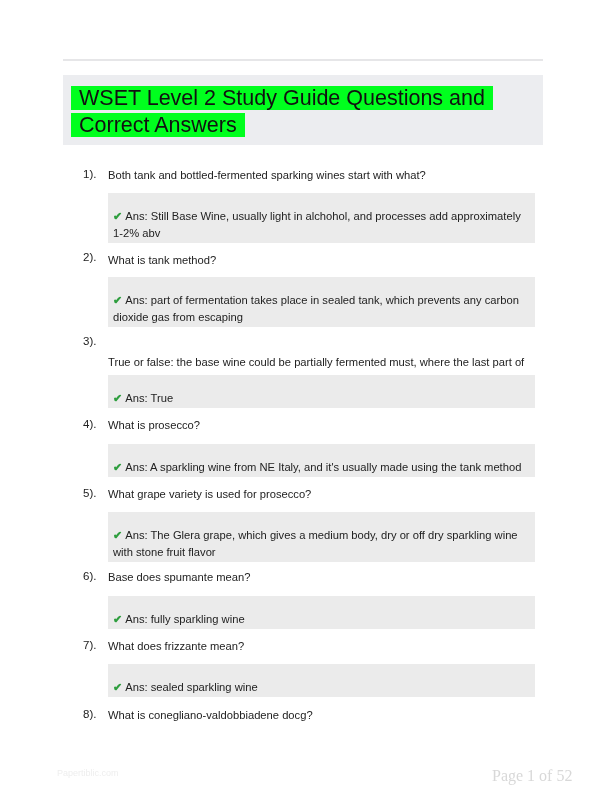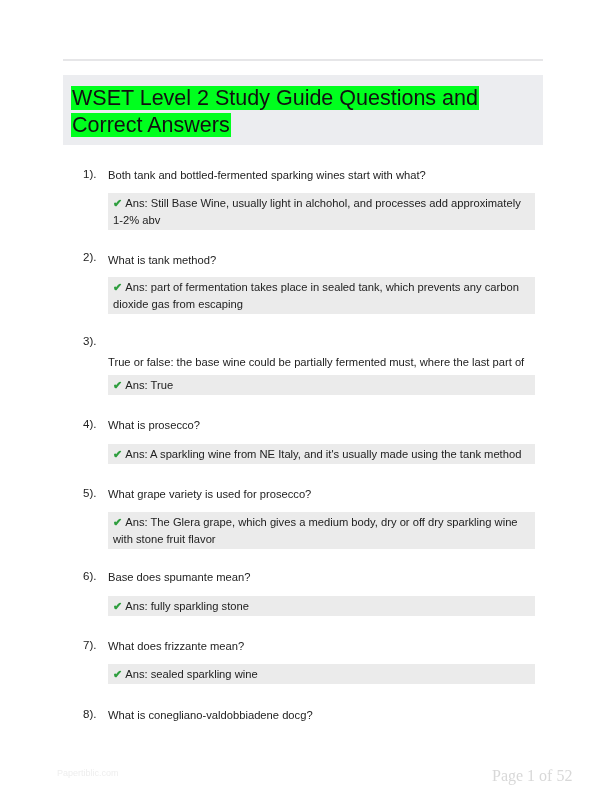--- a/index.html
+++ b/index.html
@@ -1,24 +1,24 @@
 <!DOCTYPE html>
 <html><head>
 <meta charset="utf-8">
 <style>
   html, body { margin:0; padding:0; background:#ffffff; }
   body { width:606px; height:800px; position:relative; overflow:hidden;
          font-family:"Liberation Sans", sans-serif; color:#222; }
   .top-rule { position:absolute; left:63px; top:59px; width:480px; height:2px; background:#e6e6e8; }
   .title-box { position:absolute; left:63px; top:75px; width:480px; height:70px; background:#ecedf0; }
   .title { position:absolute; left:71px; top:85px; font-size:21.5px; line-height:27px; color:#111; width:420px; }
-  .title span { background:#00ff1e; box-decoration-break:clone; -webkit-box-decoration-break:clone; padding:0 1px; }
+  .title span { background:#00ff1e; box-decoration-break:clone; -webkit-box-decoration-break:clone; padding:0 8px; }
   .qnum { position:absolute; left:83px; font-size:11.5px; color:#222; }
   .qtext { position:absolute; left:108px; width:425px; font-size:11.2px; line-height:17px; color:#222; }
-  .ans { position:absolute; left:108px; width:418px; background:#ebebeb; font-size:11.2px; line-height:17px; padding:2px 4px 1px 5px; color:#222; }
+  .ans { position:absolute; left:108px; width:418px; background:#ebebeb; font-size:11.2px; line-height:17px; padding:15px 4px 1px 5px; color:#222; }
   .check { color:#2e9e3e; font-weight:bold; margin-right:3px; font-size:11px; }
   .footer-left { position:absolute; left:57px; top:768px; font-size:9px; color:#eeeeee; }
   .footer-right { position:absolute; left:492px; top:767px; font-size:16px; color:#d8d8d8; font-family:"Liberation Serif", serif; }
 </style>
 </head>
 <body>
 
 <div class="top-rule"></div>
 <div class="title-box"></div>
 <div class="title"><span>WSET Level 2 Study Guide Questions and Correct Answers</span></div>
@@ -38,21 +38,21 @@
 <div class="qnum" style="top:418px">4).</div>
 <div class="qtext" style="top:417px">What is prosecco?</div>
 <div class="ans" style="top:444px"><span class="check">✔</span><span>Ans: A sparkling wine from NE Italy, and it's usually made using the tank method</span></div>
 
 <div class="qnum" style="top:487px">5).</div>
 <div class="qtext" style="top:486px">What grape variety is used for prosecco?</div>
 <div class="ans" style="top:512px"><span class="check">✔</span><span>Ans: The Glera grape, which gives a medium body, dry or off dry sparkling wine with stone fruit flavor</span></div>
 
 <div class="qnum" style="top:570px">6).</div>
 <div class="qtext" style="top:569px">Base does spumante mean?</div>
-<div class="ans" style="top:596px"><span class="check">✔</span><span>Ans: fully sparkling stone</span></div>
+<div class="ans" style="top:596px"><span class="check">✔</span><span>Ans: fully sparkling wine</span></div>
 
 <div class="qnum" style="top:639px">7).</div>
 <div class="qtext" style="top:638px">What does frizzante mean?</div>
 <div class="ans" style="top:664px"><span class="check">✔</span><span>Ans: sealed sparkling wine</span></div>
 
 <div class="qnum" style="top:708px">8).</div>
 <div class="qtext" style="top:707px">What is conegliano-valdobbiadene docg?</div>
 
 <div class="footer-left">Papertiblic.com</div>
 <div class="footer-right">Page 1 of 52</div>

